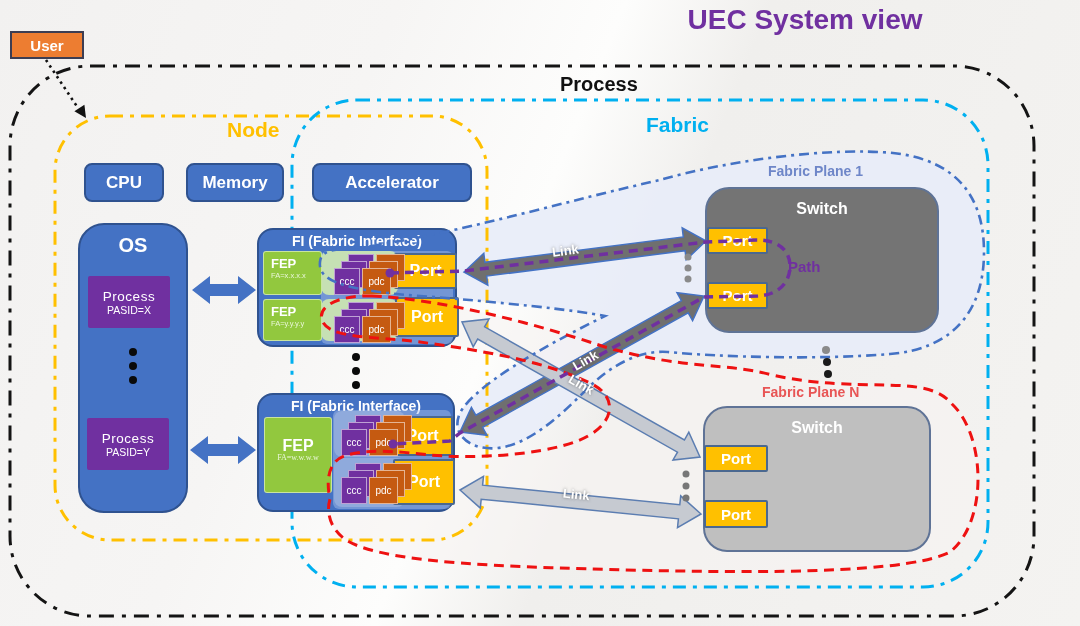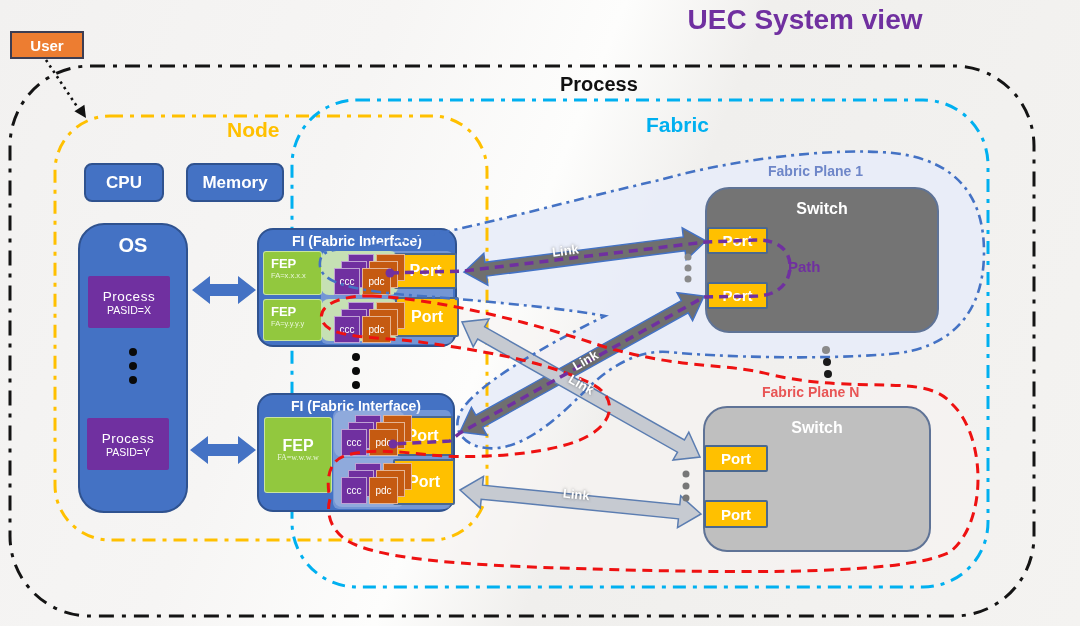--- a/index.html
+++ b/index.html
@@ -85,20 +85,23 @@
   <div class="lbl linklbl" style="left:572px;top:353px;transform:rotate(-30deg);">Link</div>
   <div class="lbl linklbl" style="left:568px;top:377px;transform:rotate(30deg);">Link</div>
   <div class="lbl linklbl" style="left:563px;top:487px;transform:rotate(6deg);">Link</div>
 
   <div class="bx blue" style="left:84px;top:163px;width:80px;height:39px;font-size:17px;">
     <span>CPU</span>
     </div>
   <div class="bx blue" style="left:186px;top:163px;width:98px;height:39px;font-size:17px;">
     <span>Memory</span>
     </div>
+  <div class="bx blue" style="left:312px;top:163px;width:160px;height:39px;font-size:17px;">
+    <span>Accelerator</span>
+    </div>
 
   <div class="bx bigblue" style="left:78px;top:223px;width:110px;height:290px;border-radius:26px;border:2px solid #2F528F;">
     <div class="ctitle" style="top:9px;font-size:20px;">OS</div>
   </div>
   <div class="proc" style="left:88px;top:276px;width:82px;height:52px;">
     <div class="n">Process</div>
     <div class="p">PASID=X</div>
   </div>
   <div class="proc" style="left:87px;top:418px;width:82px;height:52px;">
     <div class="n">Process</div>

